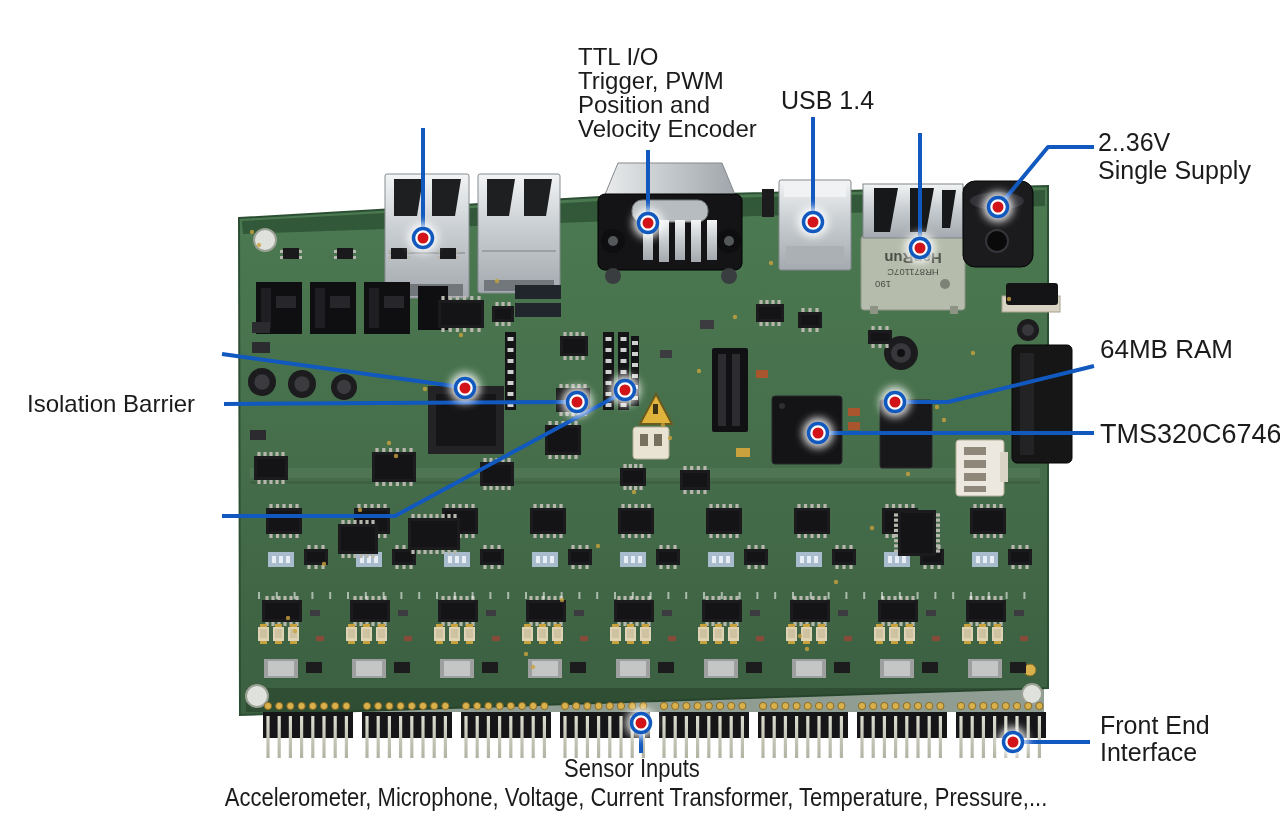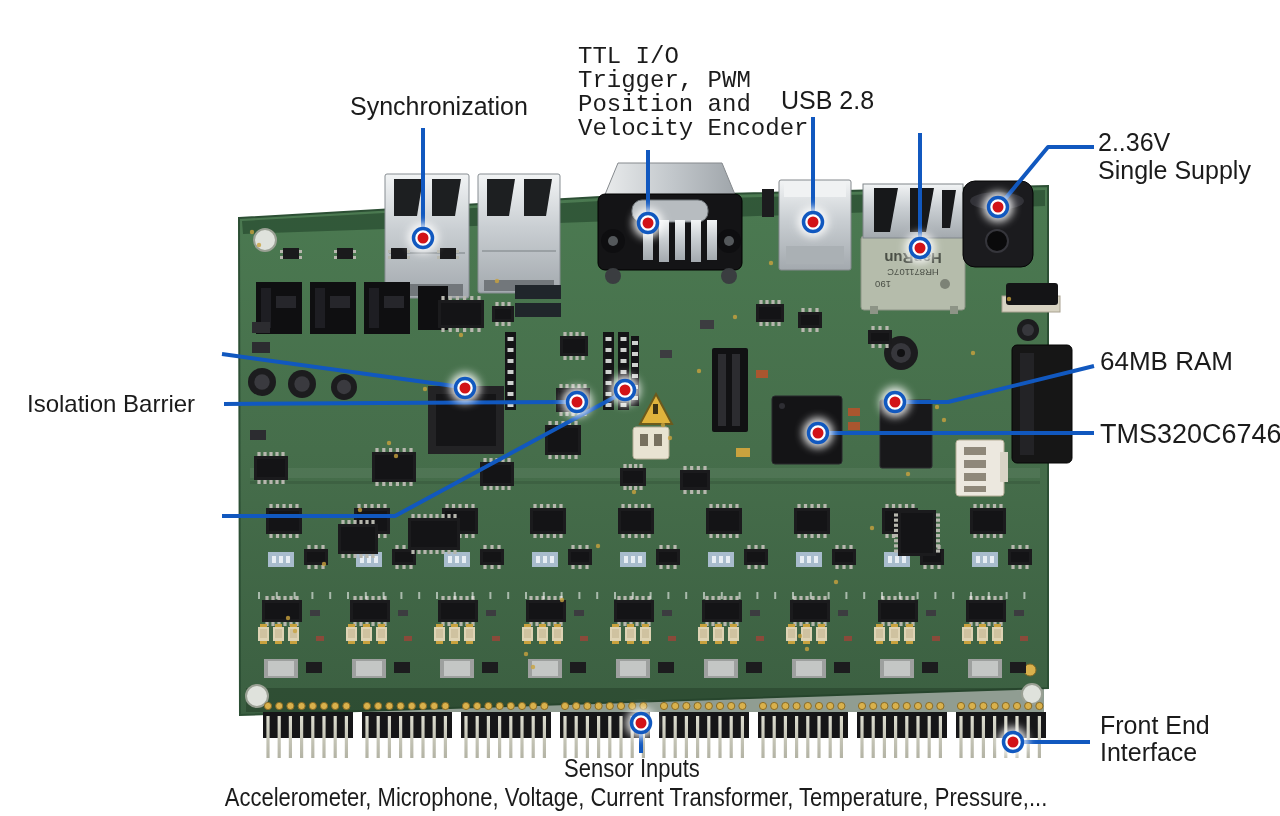--- a/index.html
+++ b/index.html
@@ -1212,29 +1212,28 @@
         </g>
         <g>
           <circle cx="1013" cy="742" r="15" fill="#ffffff" opacity="0.9" filter="url(#halo)"></circle>
           <circle cx="1013" cy="742" r="9.5" fill="#ffffff" stroke="#1158bf" stroke-width="3.5"></circle>
           <circle cx="1013" cy="742" r="5.5" fill="#d21317"></circle>
         </g>
       </g>
 </svg>
 
 <div id="labels">
-      <div class="label" style="left: 350px; top: 93px; font-size: 25px;">Synchronization</div>
-      <div class="label" style="left: 578px; top: 45px; font-size: 24px; line-height: 24px; font-family: Liberation Mono, monospace;">TTL I/O
+      <div class="label" style="left: 578px; top: 45px; font-size: 24px; line-height: 24px;">TTL I/O
 Trigger, PWM
 Position and
 Velocity Encoder</div>
-      <div class="label" style="left: 781px; top: 87px; font-size: 25px;">USB 2.8</div>
+      <div class="label" style="left: 781px; top: 87px; font-size: 25px;">USB 1.4</div>
       <div class="label" style="left: 1098px; top: 128px; font-size: 25px; line-height: 28px;">2..36V
 Single Supply</div>
       <div class="label" style="left: 12px; top: 391px; font-size: 24px; margin-left: 15px;">Isolation Barrier</div>
-      <div class="label" style="left: 1100px; top: 348px; font-size: 26px;">64MB RAM</div>
+      <div class="label" style="left: 1100px; top: 336px; font-size: 26px;">64MB RAM</div>
       <div class="label" style="left: 1100px; top: 420px; font-size: 27px;">TMS320C6746</div>
       <div class="label center cond" style="left: 632px; top: 755px; font-size: 25px;">Sensor Inputs</div>
       <div class="label" style="left: 1100px; top: 712px; font-size: 25px; line-height: 27px;">Front End
 Interface</div>
     </div>
 <div class="caption">Accelerometer, Microphone, Voltage, Current Transformer, Temperature, Pressure,...</div>
 </div>
 
 </body></html>

